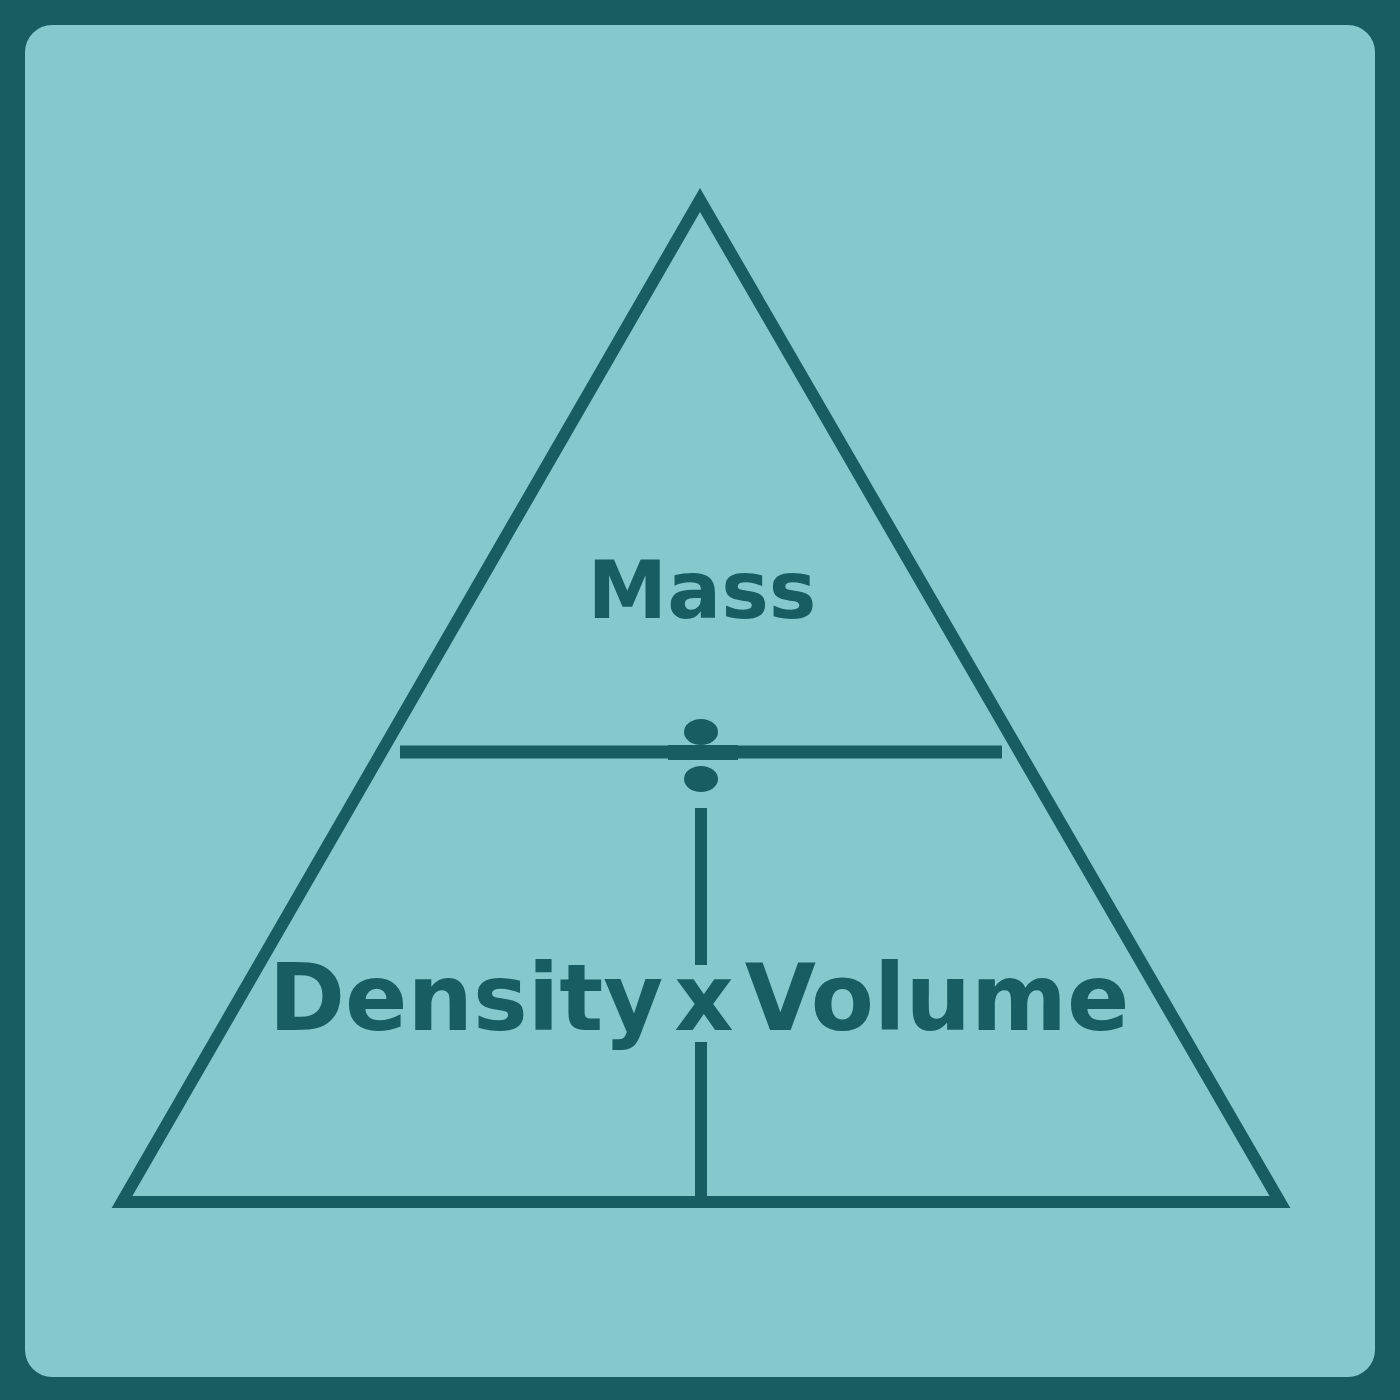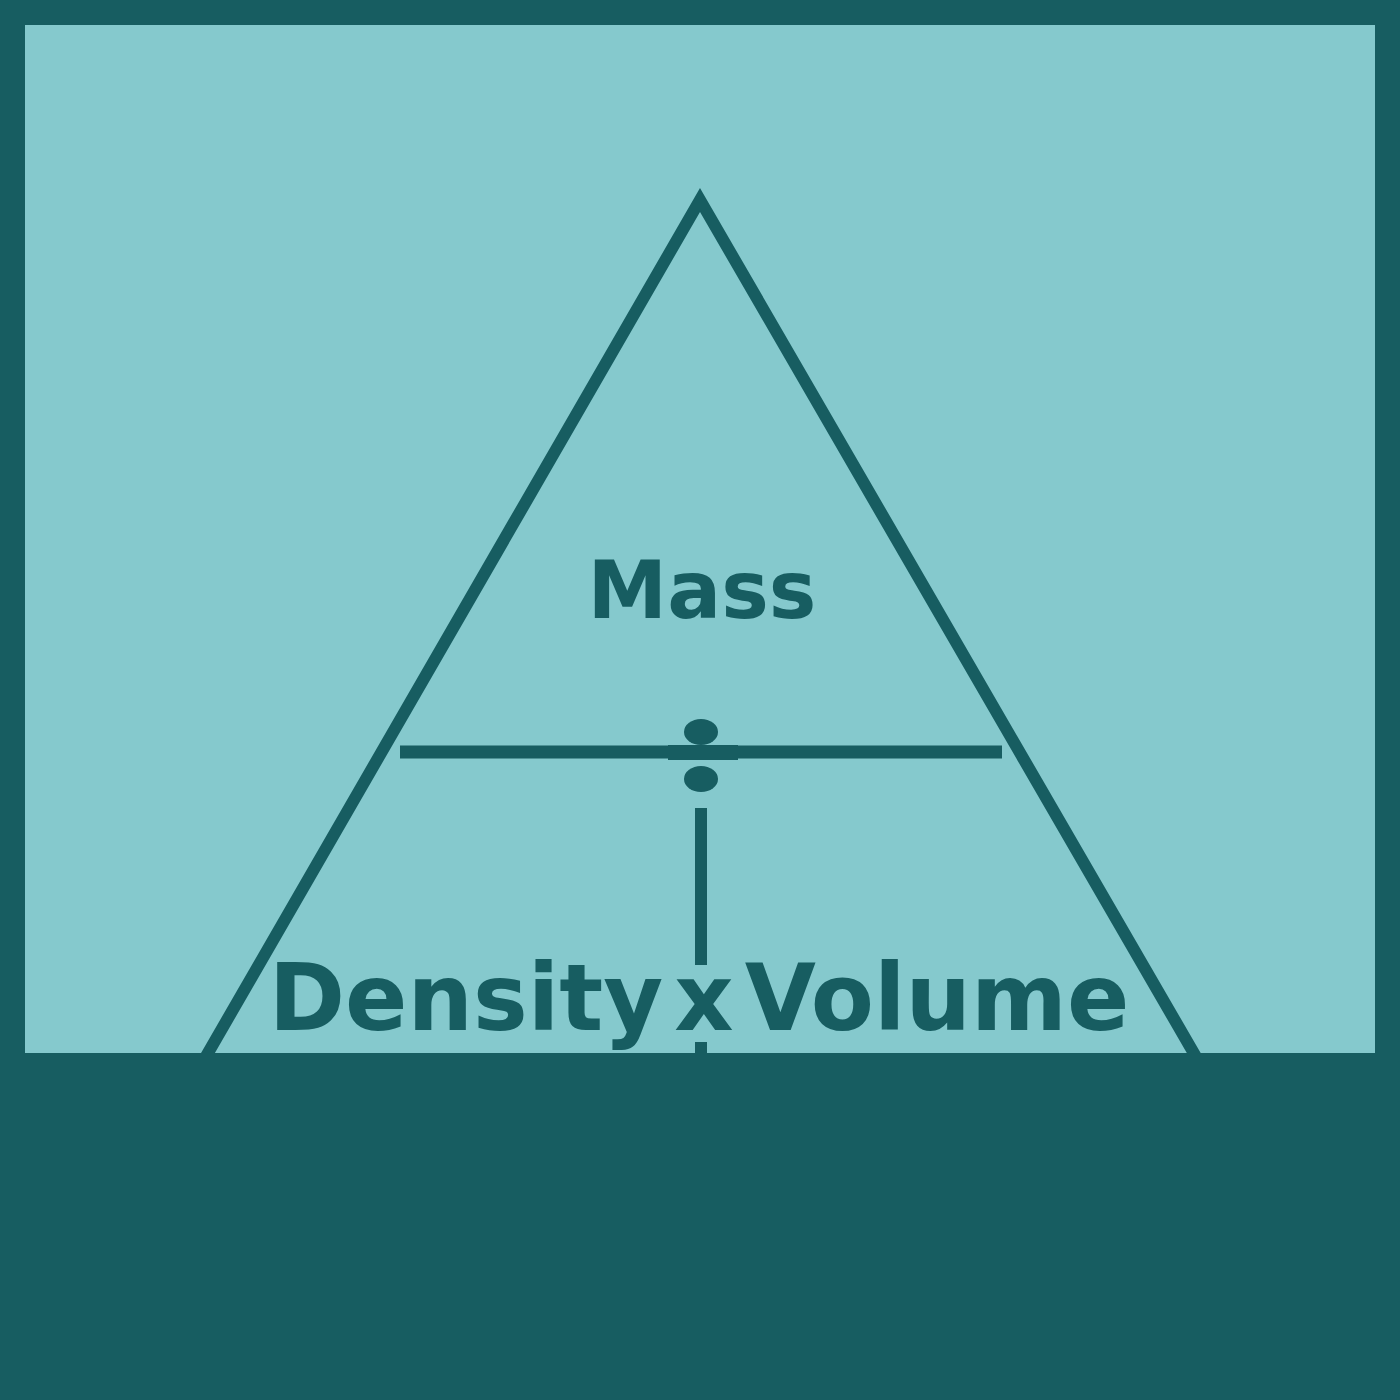--- a/index.html
+++ b/index.html
@@ -16,24 +16,25 @@
     width: 1400px;
     height: 1400px;
     background: #175d61;
     box-sizing: border-box;
   }
   #canvas-area {
     position: absolute;
     left: 25px;
     top: 25px;
     width: 1350px;
-    height: 1028px;
+    height: 1352px;
     background: #85c9cd;
     box-sizing: border-box;
     overflow: hidden;
+    border-radius: 27px;
   }
   #figure-svg {
     position: absolute;
     left: -25px;
     top: -25px;
     width: 1400px;
     height: 1400px;
     display: block;
   }
   .fig-text {

